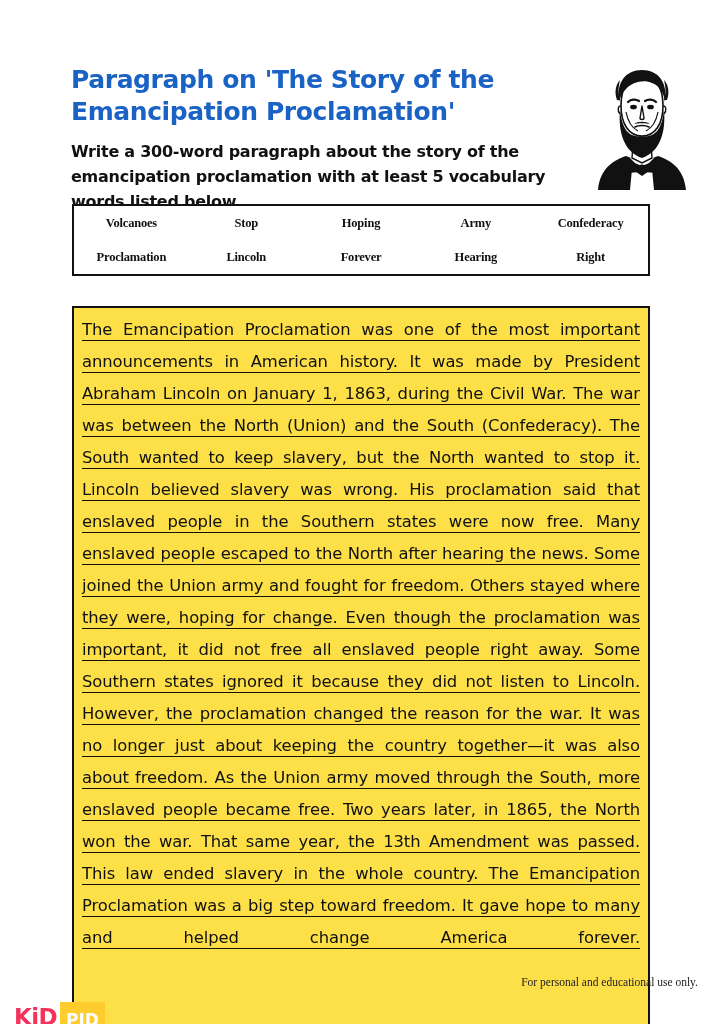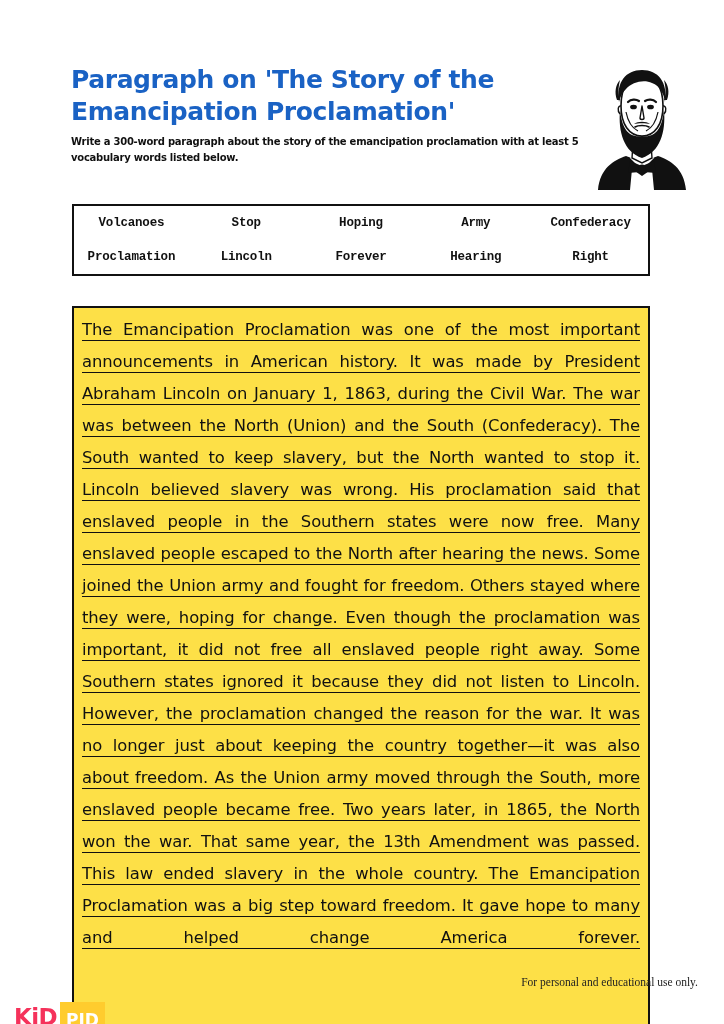--- a/index.html
+++ b/index.html
@@ -35,23 +35,23 @@
     font-size: 25px;
     line-height: 1.28;
     letter-spacing: -0.4px;
     margin: 0;
     width: 530px;
   }
   .subtitle {
     color: #111111;
     font-family: "DejaVu Sans", sans-serif;
     font-weight: bold;
-    font-size: 10px;
+    font-size: 16px;
     line-height: 1.55;
-    margin: 6px 0 0 0;
+    margin: 12px 0 0 0;
     width: 520px;
     letter-spacing: -0.25px;
   }
 
   .lincoln {
     position: absolute;
     left: 592px;
     top: 66px;
     width: 100px;
     height: 124px;
@@ -71,21 +71,21 @@
   }
   .vocab-row {
     display: flex;
     width: 100%;
     height: 50%;
     align-items: center;
   }
   .vocab-cell {
     flex: 1 1 0;
     text-align: center;
-    font-family: Liberation Mono, monospace;
+    font-family: Liberation Serif, serif;
     font-weight: bold;
     font-size: 12.5px;
     color: #111111;
     letter-spacing: -0.2px;
   }
 
   
   .answer-box {
     position: absolute;
     left: 72px;

